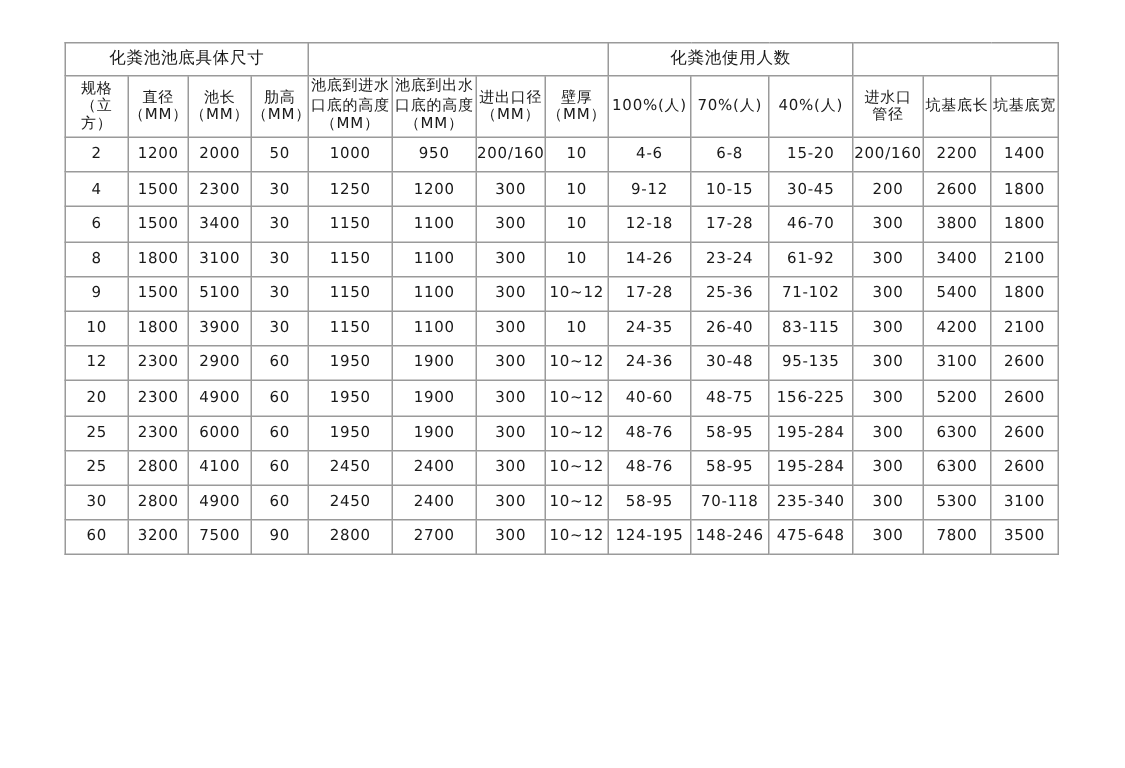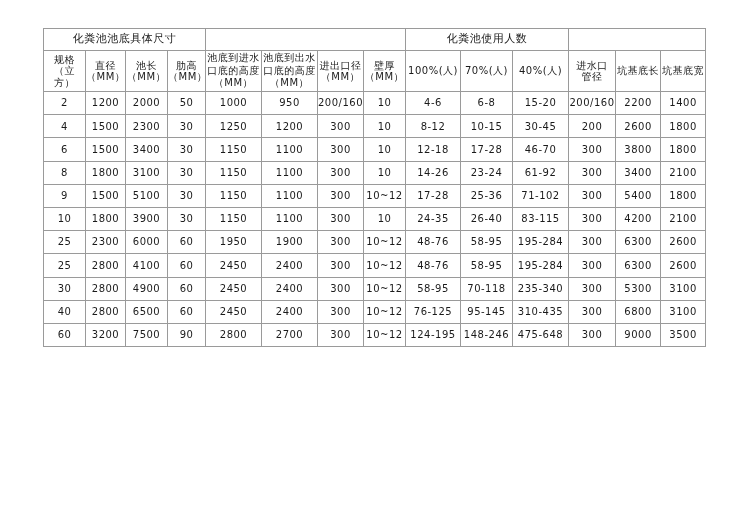--- a/index.html
+++ b/index.html
@@ -121,21 +121,21 @@
         </tr>
         <tr>
           <td class="first-col">4</td>
           <td>1500</td>
           <td>2300</td>
           <td>30</td>
           <td>1250</td>
           <td>1200</td>
           <td>300</td>
           <td>10</td>
-          <td>8-12</td>
+          <td>9-12</td>
           <td>10-15</td>
           <td>30-45</td>
           <td>200</td>
           <td>2600</td>
           <td>1800</td>
         </tr>
         <tr>
           <td class="first-col">6</td>
           <td>1500</td>
           <td>3400</td>
@@ -193,20 +193,52 @@
           <td>300</td>
           <td>10</td>
           <td>24-35</td>
           <td>26-40</td>
           <td>83-115</td>
           <td>300</td>
           <td>4200</td>
           <td>2100</td>
         </tr>
         <tr>
+          <td class="first-col">12</td>
+          <td>2300</td>
+          <td>2900</td>
+          <td>60</td>
+          <td>1950</td>
+          <td>1900</td>
+          <td>300</td>
+          <td>10~12</td>
+          <td>24-36</td>
+          <td>30-48</td>
+          <td>95-135</td>
+          <td>300</td>
+          <td>3100</td>
+          <td>2600</td>
+        </tr>
+        <tr>
+          <td class="first-col">20</td>
+          <td>2300</td>
+          <td>4900</td>
+          <td>60</td>
+          <td>1950</td>
+          <td>1900</td>
+          <td>300</td>
+          <td>10~12</td>
+          <td>40-60</td>
+          <td>48-75</td>
+          <td>156-225</td>
+          <td>300</td>
+          <td>5200</td>
+          <td>2600</td>
+        </tr>
+        <tr>
           <td class="first-col">25</td>
           <td>2300</td>
           <td>6000</td>
           <td>60</td>
           <td>1950</td>
           <td>1900</td>
           <td>300</td>
           <td>10~12</td>
           <td>48-76</td>
           <td>58-95</td>
@@ -238,49 +270,33 @@
           <td>60</td>
           <td>2450</td>
           <td>2400</td>
           <td>300</td>
           <td>10~12</td>
           <td>58-95</td>
           <td>70-118</td>
           <td>235-340</td>
           <td>300</td>
           <td>5300</td>
-          <td>3100</td>
-        </tr>
-        <tr>
-          <td class="first-col">40</td>
-          <td>2800</td>
-          <td>6500</td>
-          <td>60</td>
-          <td>2450</td>
-          <td>2400</td>
-          <td>300</td>
-          <td>10~12</td>
-          <td>76-125</td>
-          <td>95-145</td>
-          <td>310-435</td>
-          <td>300</td>
-          <td>6800</td>
           <td>3100</td>
         </tr>
         <tr>
           <td class="first-col">60</td>
           <td>3200</td>
           <td>7500</td>
           <td>90</td>
           <td>2800</td>
           <td>2700</td>
           <td>300</td>
           <td>10~12</td>
           <td>124-195</td>
           <td>148-246</td>
           <td>475-648</td>
           <td>300</td>
-          <td>9000</td>
+          <td>7800</td>
           <td>3500</td>
         </tr>
       </tbody>
   </table>
 </div>
 
 </body></html>

